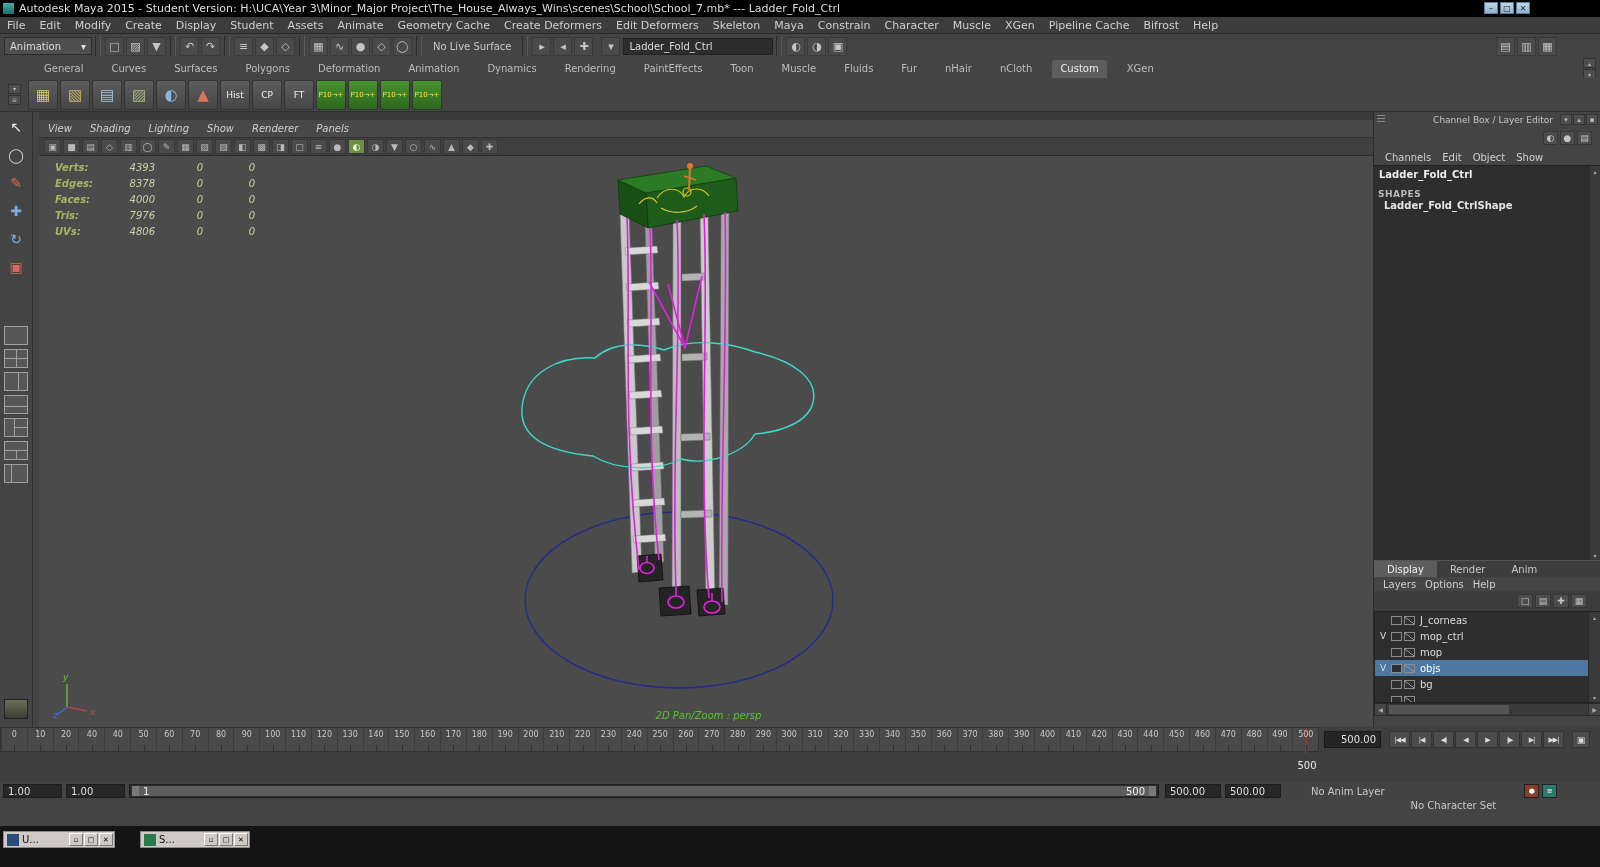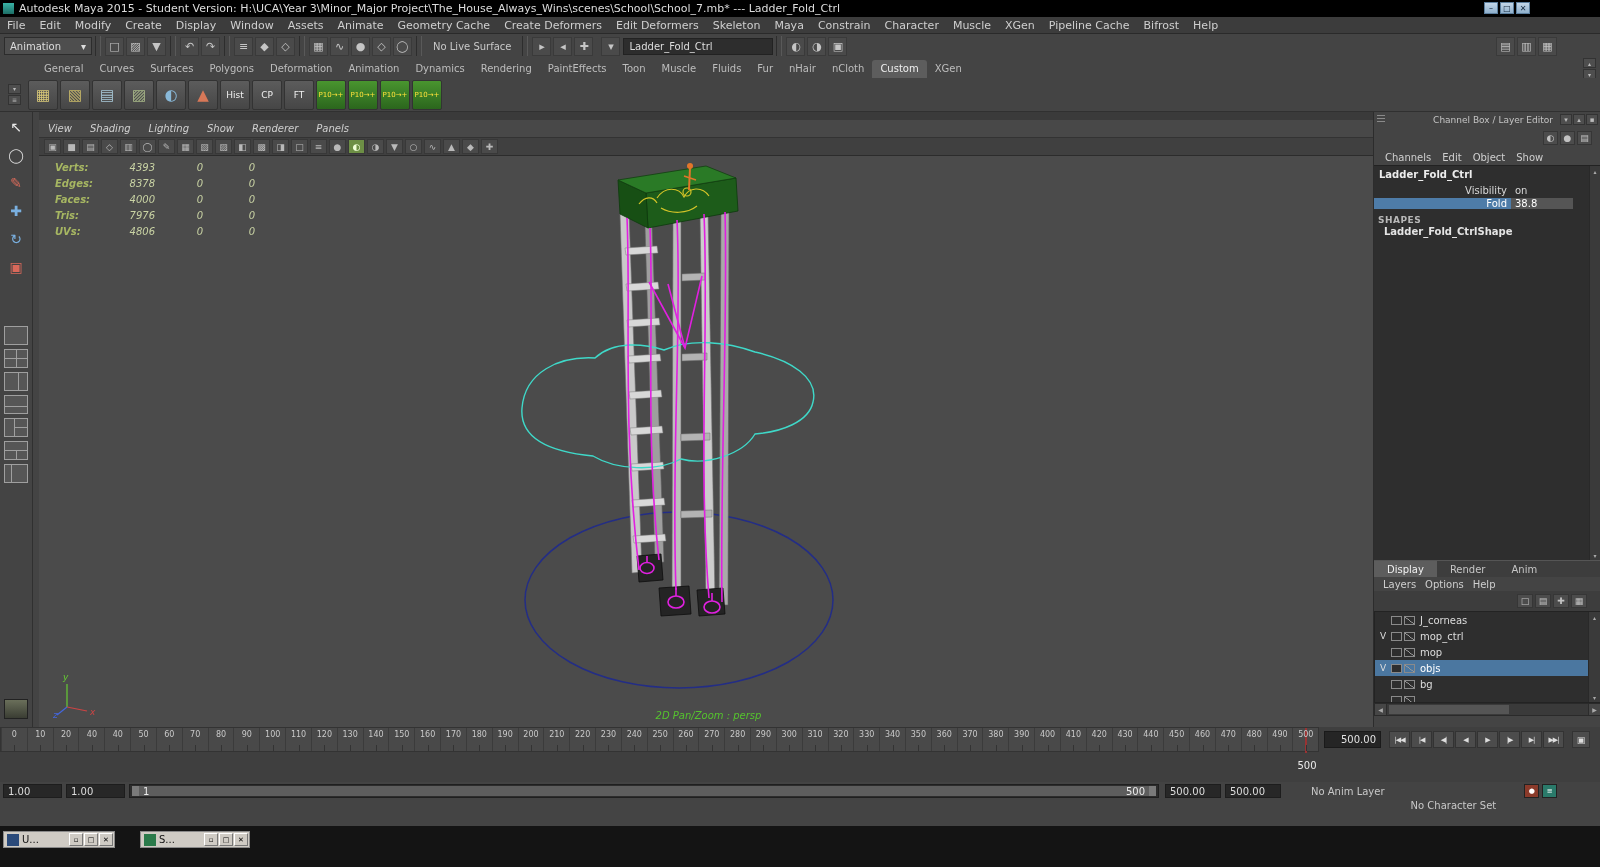--- a/index.html
+++ b/index.html
@@ -35,21 +35,21 @@
   .sicon { width:19px; height:19px; margin:0 1px; background:#4a4a4a; border:1px solid #3a3a3a;
     color:#c5c5c5; font-size:11px; display:flex; align-items:center; justify-content:center; }
   .nls { font-size:10px; color:#c8c8c8; margin:0 8px; white-space:nowrap; }
   .sel-field-wrap { display:flex; align-items:center; margin-left:6px; }
   .sel-field { width:150px; height:17px; background:#2d2d2d; border:1px solid #222; color:#ddd;
     font-size:10px; display:flex; align-items:center; padding:0 5px; margin-left:2px; }
   .spacer { flex:1; }
 
   
   .shelf-tabs { position:absolute; left:0; top:58px; width:1600px; height:20px; background:#444;
-    display:flex; align-items:flex-end; padding-left:36px; }
+    display:flex; align-items:flex-end; padding-left:36px;gap:12px; }
   .shelf-tab { padding:0 8px; font-size:10px; line-height:18px; color:#bdbdbd; }
   .shelf-tab.active { background:#5d5d5d; color:#efefef; border-radius:3px 3px 0 0; }
   .shelf-end { position:absolute; right:4px; top:58px; display:flex; flex-direction:column; }
   .mini-btn { width:13px; height:10px; background:#4e4e4e; border:1px solid #333; color:#bbb;
     font-size:6px; display:flex; align-items:center; justify-content:center; margin-bottom:1px; }
   .shelf-body { position:absolute; left:0; top:78px; width:1600px; height:34px; background:#444;
     border-bottom:1px solid #303030; display:flex; align-items:center; }
   .shelf-minicol { display:flex; flex-direction:column; margin:0 6px 0 8px; }
   .shelf-icons { display:flex; align-items:center; }
   .shelf-btn { width:30px; height:30px; margin:0 1px; background:linear-gradient(#5c5c5c,#464646);
@@ -218,21 +218,21 @@
         <div class="win-btn">✕</div>
       </div>
   </div>
 
   <div class="menubar" id="menu-bar">
       <span class="menu-item">File</span>
       <span class="menu-item">Edit</span>
       <span class="menu-item">Modify</span>
       <span class="menu-item">Create</span>
       <span class="menu-item">Display</span>
-      <span class="menu-item">Window</span>
+      <span class="menu-item">Student</span>
       <span class="menu-item">Assets</span>
       <span class="menu-item">Animate</span>
       <span class="menu-item">Geometry Cache</span>
       <span class="menu-item">Create Deformers</span>
       <span class="menu-item">Edit Deformers</span>
       <span class="menu-item">Skeleton</span>
       <span class="menu-item">Maya</span>
       <span class="menu-item">Constrain</span>
       <span class="menu-item">Character</span>
       <span class="menu-item">Muscle</span>
@@ -540,30 +540,20 @@
       </div>
     <div class="cb-menus" id="cb-menus">
         <span>Channels</span>
         <span>Edit</span>
         <span>Object</span>
         <span>Show</span>
       </div>
 
     <div class="cb-body">
       <div class="cb-obj">Ladder_Fold_Ctrl</div>
-      <div id="attrs">
-          <div class="attr-row">
-            <span class="attr-name">Visibility</span>
-            <span class="attr-val">on</span>
-          </div>
-          <div class="attr-row hl">
-            <span class="attr-name">Fold</span>
-            <span class="attr-val">38.8</span>
-          </div>
-        </div>
       <div class="shapes-head">SHAPES</div>
       <div class="shape-name">Ladder_Fold_CtrlShape</div>
       <div class="cb-vscroll">
         <div class="scr-arrow">▴</div>
         <div class="scr-arrow">▾</div>
       </div>
     </div>
 
     <div class="le">
       <div class="le-tabs" id="le-tabs">

